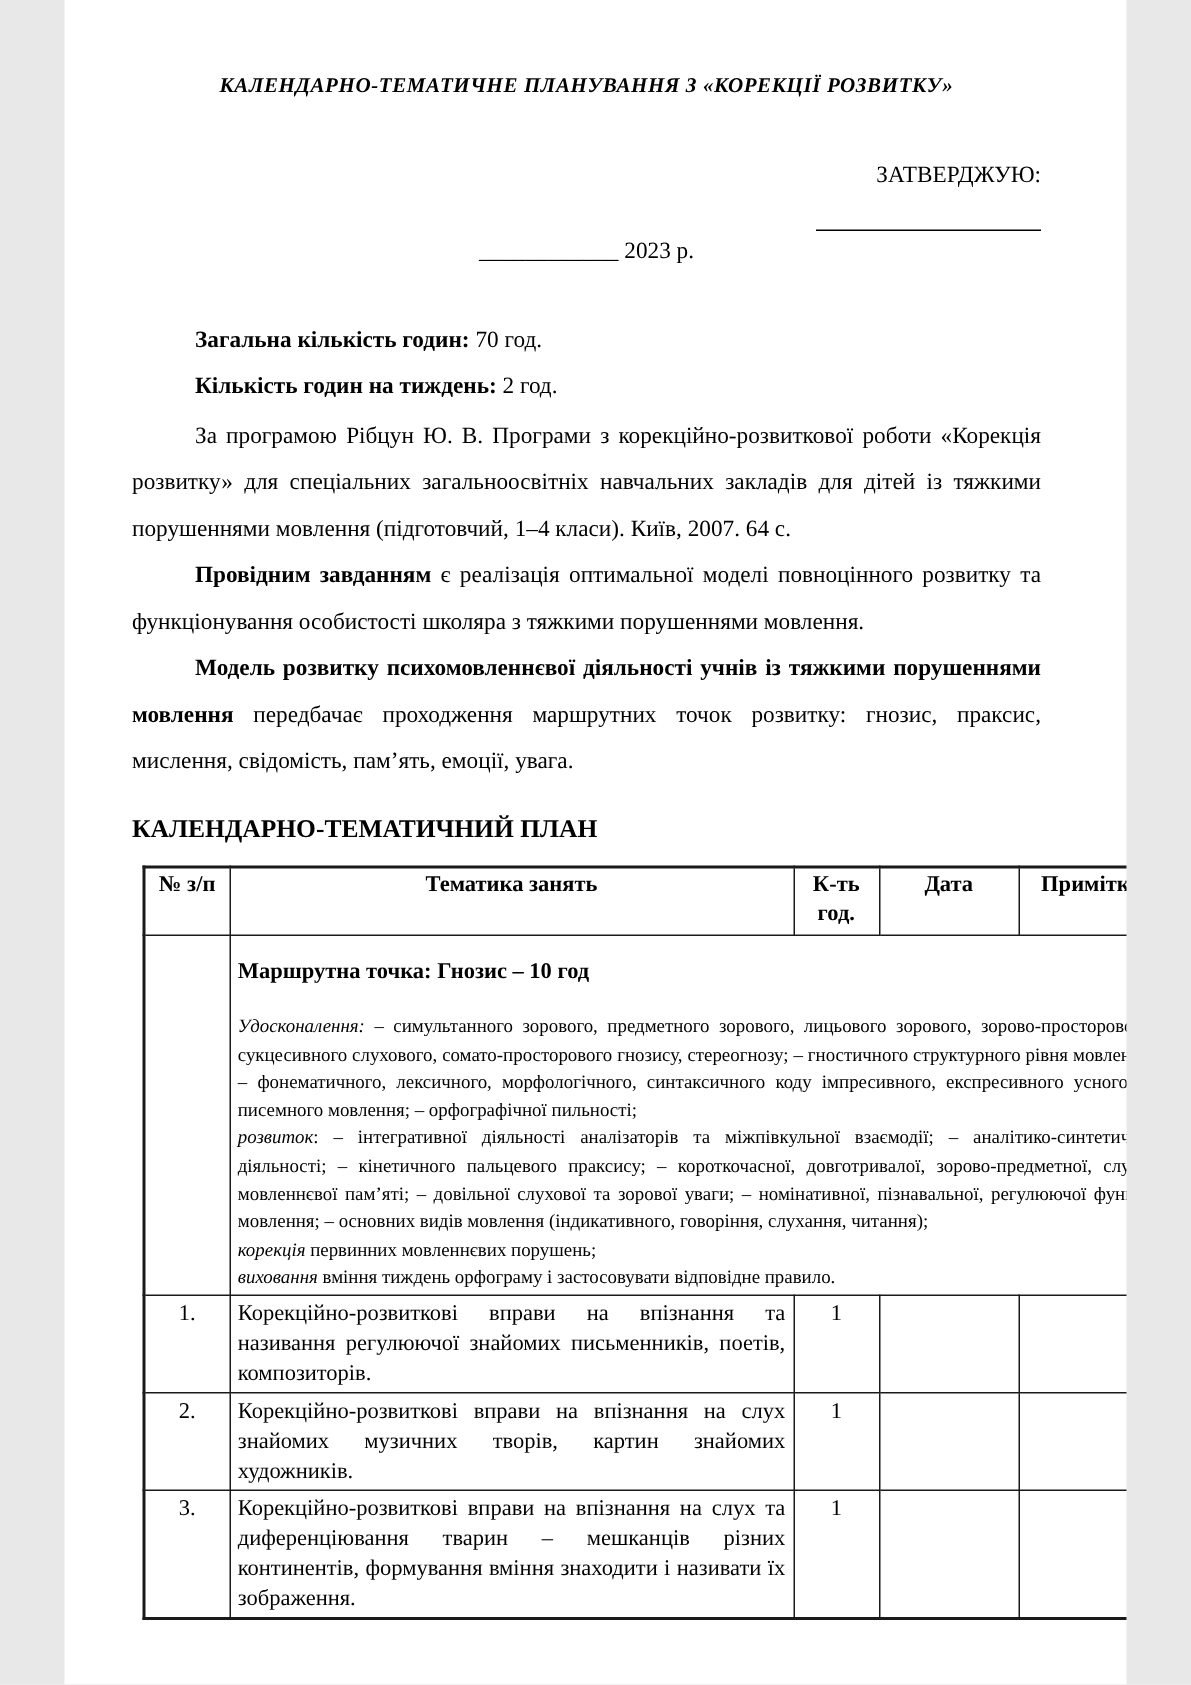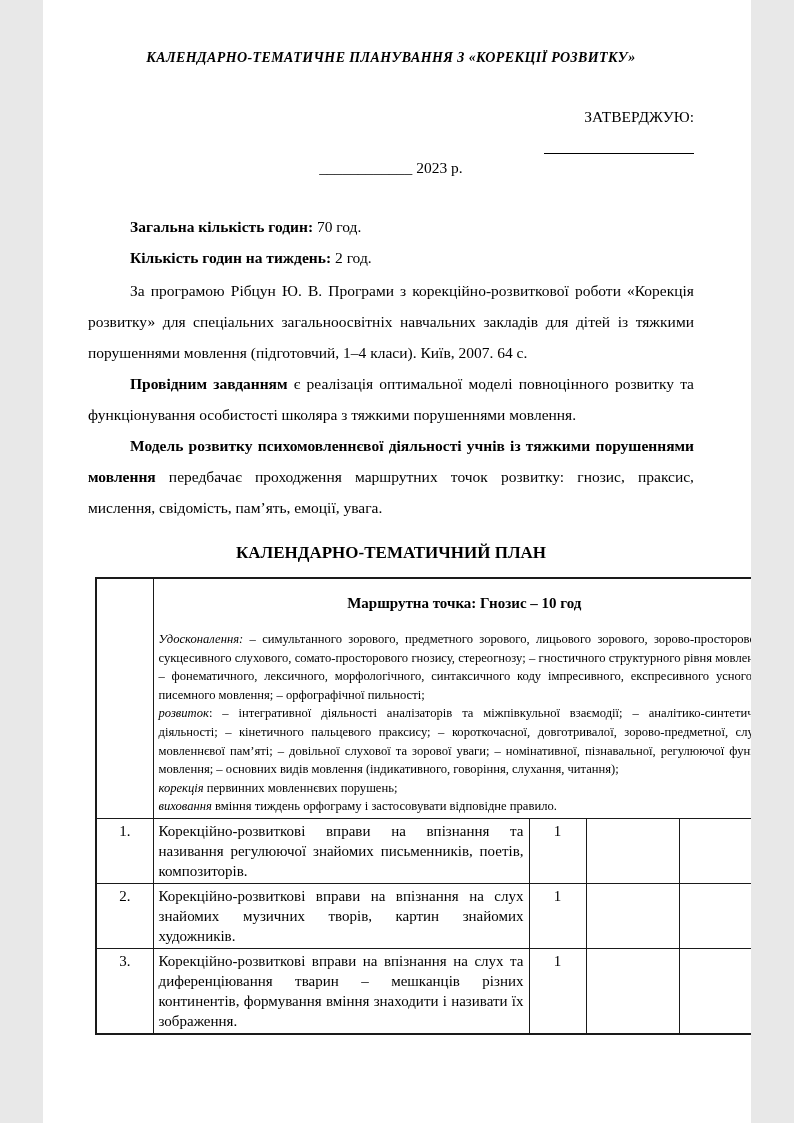--- a/index.html
+++ b/index.html
@@ -49,21 +49,20 @@
   .hours-line b { font-weight: bold; }
   .body-par {
     font-size: 15.5px;
     line-height: 31px;
     text-align: justify;
     text-indent: 42px;
     margin: 0;
   }
   .par-gap { margin-top: 2px; }
   .plan-heading {
-    text-align: center;
     font-weight: bold;
     font-size: 17px;
     margin: 20px 0 0 0;
   }
   table.plan {
     border-collapse: collapse;
     table-layout: fixed;
     width: 680px;
     margin: 14px 0 0 7px;
     border: 2px solid #1a1a1a;
@@ -82,21 +81,20 @@
   th.head-cell {
     font-size: 15px;
     font-weight: bold;
     text-align: center;
     padding: 4px 3px 20px 3px;
     line-height: 19px;
   }
   th.head-cell.tall { padding-bottom: 4px; }
   .section-cell { padding: 4px 8px 10px 8px; }
   .section-title {
-    text-align: center;
     font-weight: bold;
     font-size: 15px;
     margin: 14px 0 18px 0;
   }
   .section-par {
     font-size: 12.6px;
     line-height: 18.6px;
     text-align: justify;
     margin: 0;
   }
@@ -145,20 +143,27 @@
 
   <table class="plan">
     <colgroup>
       <col class="c-num">
         <col class="c-topic">
         <col class="c-hours">
         <col class="c-date">
         <col class="c-note">
     </colgroup>
     <tbody>
+        <tr>
+      <th class="head-cell">№ з/п</th>
+      <th class="head-cell">Тематика занять</th>
+      <th class="head-cell tall">К-ть год.</th>
+      <th class="head-cell">Дата</th>
+      <th class="head-cell">Примітка</th>
+    </tr>
     <tr>
       <td class="empty-cell"></td>
       <td class="section-cell" colspan="4">
         <div class="section-title">Маршрутна точка: Гнозис – 10 год</div>
         <p class="section-par"><span class="lead">Удосконалення:</span><span> – симультанного зорового, предметного зорового, лицьового зорового, зорово-просторового, сукцесивного слухового, сомато-просторового гнозису, стереогнозу; – гностичного структурного рівня мовлення; – фонематичного, лексичного, морфологічного, синтаксичного коду імпресивного, експресивного усного та писемного мовлення; – орфографічної пильності;</span></p>
         <p class="section-par"><span class="lead">розвиток</span><span>: – інтегративної діяльності аналізаторів та міжпівкульної взаємодії; – аналітико-синтетичної діяльності; – кінетичного пальцевого праксису; – короткочасної, довготривалої, зорово-предметної, слухо-мовленнєвої пам’яті; – довільної слухової та зорової уваги; – номінативної, пізнавальної, регулюючої функції мовлення; – основних видів мовлення (індикативного, говоріння, слухання, читання);</span></p>
         <p class="section-par"><span class="lead">корекція</span><span> первинних мовленнєвих порушень;</span></p>
         <p class="section-par"><span class="lead">виховання</span><span> вміння тиждень орфограму і застосовувати відповідне правило.</span></p>
       </td>
     </tr>

